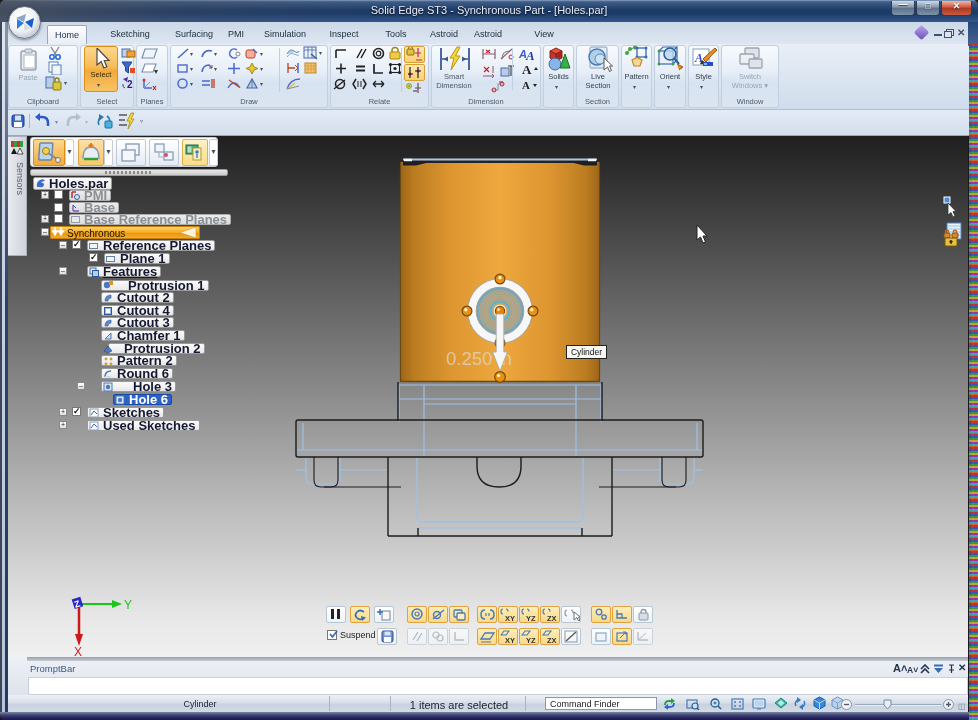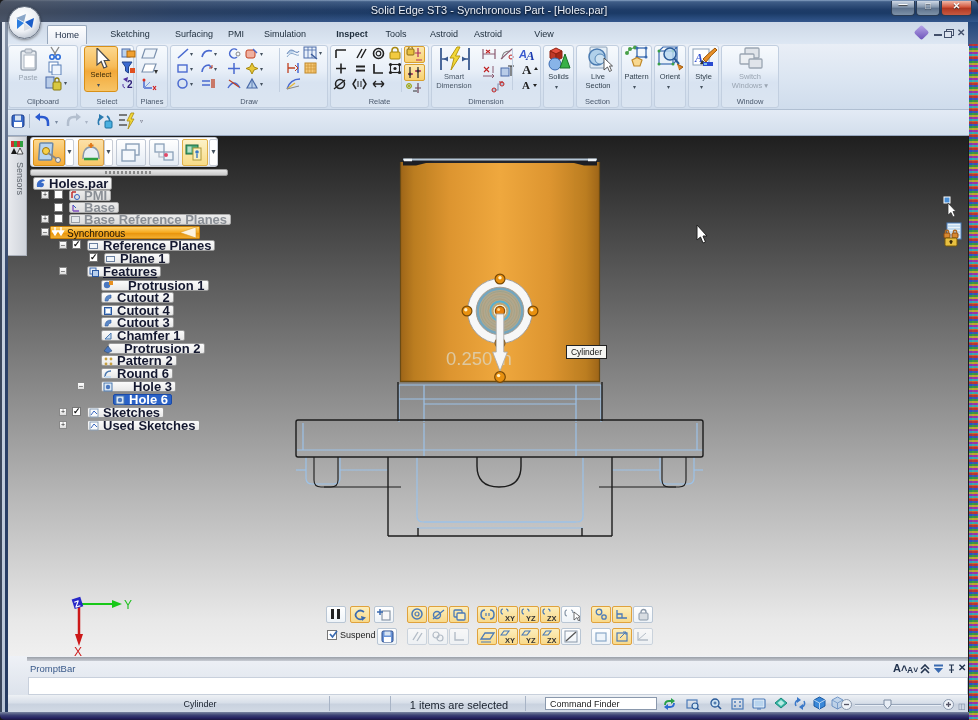--- a/index.html
+++ b/index.html
@@ -53,21 +53,21 @@
   <div class="abs winbtn" style="left:941px;width:31px;background:linear-gradient(180deg,#f0b8a8,#d2543a 45%,#b03620 50%,#c65a42);">
       <span>✕</span>
     </div>
 
   <div id="tabrow" class="abs"></div>
   <div class="tab" id="tabhome" style="left:47px;width:40px;">Home</div>
   <div class="tab" style="left:104px;width:52px;">Sketching</div>
   <div class="tab" style="left:168px;width:52px;">Surfacing</div>
   <div class="tab" style="left:222px;width:28px;">PMI</div>
   <div class="tab" style="left:258px;width:54px;">Simulation</div>
-  <div class="tab" style="left:332px;width:40px;font-weight:bold;">Inspect</div>
+  <div class="tab" style="left:324px;width:40px;">Inspect</div>
   <div class="tab" style="left:380px;width:32px;">Tools</div>
   <div class="tab" style="left:424px;width:40px;">Astroid</div>
   <div class="tab" style="left:468px;width:40px;">Astroid</div>
   <div class="tab" style="left:528px;width:32px;">View</div>
 
   <div class="abs" style="left:916px;top:27px;width:11px;height:11px;background:linear-gradient(135deg,#b9a8e8,#6a50b8);border-radius:2px;transform:rotate(45deg);"></div>
   <div class="abs" style="left:934px;top:34px;width:8px;height:2px;background:#43506b;"></div>
   <div class="abs" style="left:946px;top:29px;width:8px;height:7px;border:1px solid #43506b;background:#dde4ef;"></div>
   <div class="abs" style="left:944px;top:31px;width:8px;height:7px;border:1px solid #43506b;background:#dde4ef;"></div>
   <div class="abs" style="left:957px;top:27px;font-size:10px;color:#43506b;font-weight:bold;">✕</div>

